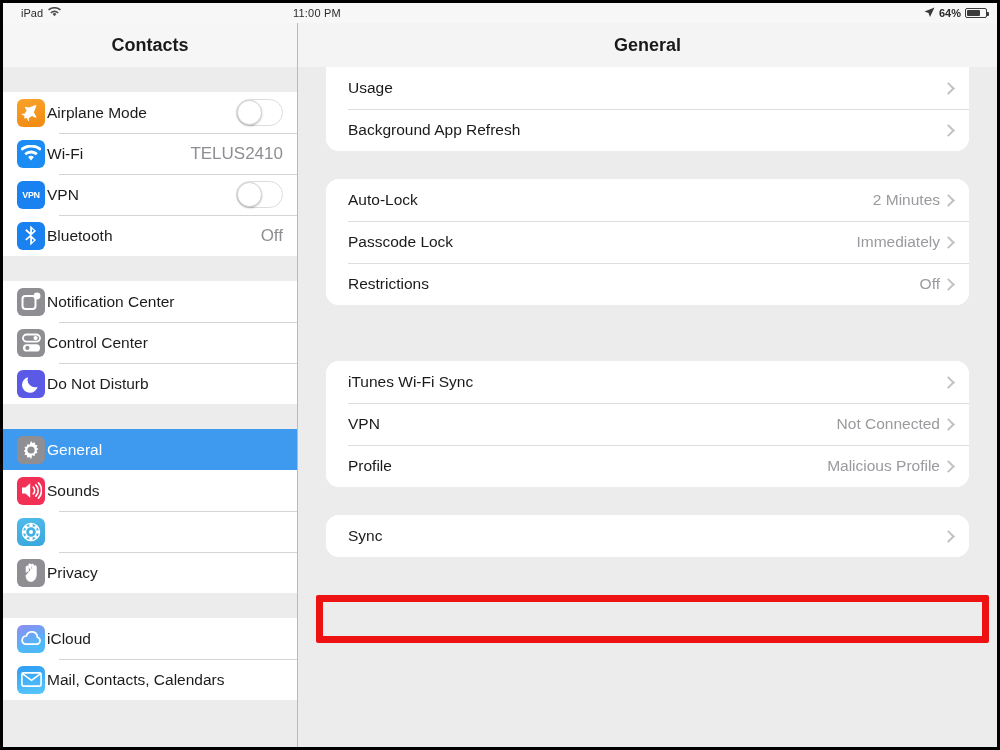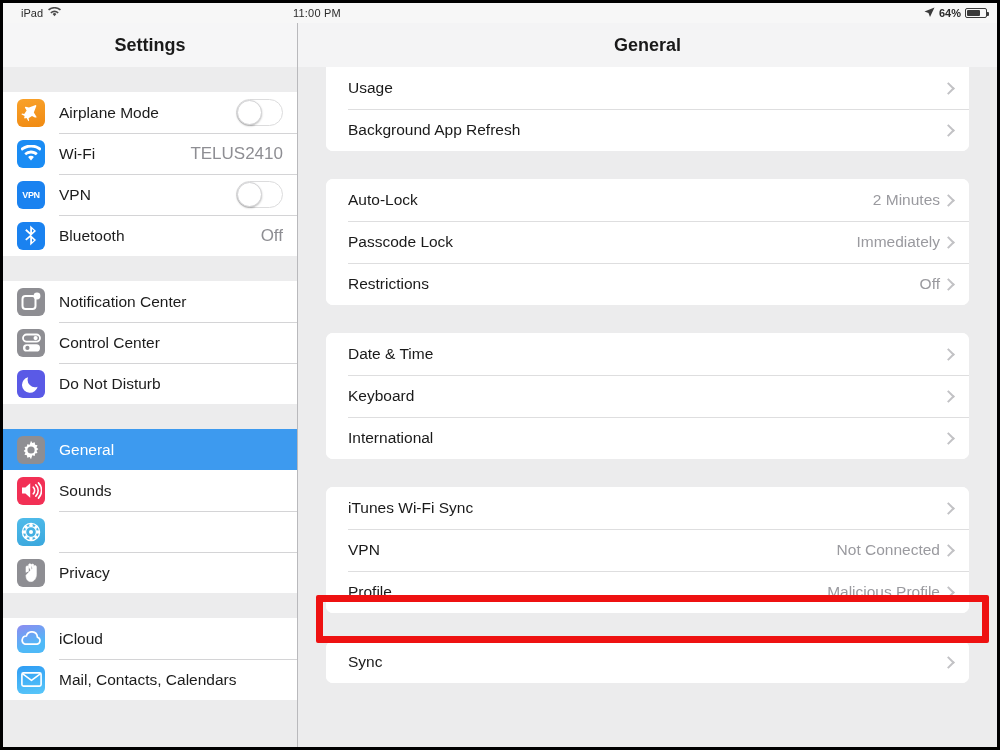--- a/index.html
+++ b/index.html
@@ -144,21 +144,21 @@
     position: absolute;
     left: 56px; right: 0; top: 0;
     height: 1px;
     background: #d4d4d6;
   }
   .side-row.selected::before,
   .side-row.selected + .side-row::before { background: transparent; }
   .side-label {
     font-size: 15.5px;
     color: #1c1c1c;
-    margin-left: 14px;
+    margin-left: 2px;
     flex: 1;
     white-space: nowrap;
   }
   .side-row.selected .side-label { color: #ffffff; }
   .side-value {
     font-size: 17px;
     color: #8e8e93;
     margin-right: 14px;
     white-space: nowrap;
   }
@@ -206,21 +206,21 @@
     height: 680px;
     background: #ececed;
     padding: 0 28px;
     overflow: hidden;
     position: relative;
   }
   .det-gap { height: 28px; }
   .det-gap.top { height: 0px; }
   .det-group {
     background: #ffffff;
-    border-radius: 7px;
+    border-radius: 13px;
     overflow: hidden;
   }
   .det-group.clipped-top {
     border-top-left-radius: 0;
     border-top-right-radius: 0;
   }
   .det-row {
     position: relative;
     height: 42px;
     display: flex;
@@ -293,21 +293,21 @@
       </span>
       <span>64%</span>
       <span class="battery-shell">
         <span class="battery-fill" style="width: 64%;"></span>
       </span>
     </div>
   </div>
 
   <div id="nav-row">
     <div id="nav-left">
-      <span class="nav-title">Settings</span>
+      <span class="nav-title">Contacts</span>
     </div>
     <div id="nav-right">
       <span class="nav-title">General</span>
     </div>
   </div>
 
   <div id="panes">
     <div id="sidebar">
         <div class="side-gap"></div>
         <div class="side-group">
@@ -476,34 +476,20 @@
             <span class="det-value">Immediately</span>
             <span class="chev"></span>
           </div>
           <div class="det-row">
             <span class="det-label">Restrictions</span>
             <span class="det-value">Off</span>
             <span class="chev"></span>
           </div>
         </div>
         <div class="det-gap"></div>
-        <div class="det-group">
-          <div class="det-row">
-            <span class="det-label">Date &amp; Time</span>
-            <span class="chev"></span>
-          </div>
-          <div class="det-row">
-            <span class="det-label">Keyboard</span>
-            <span class="chev"></span>
-          </div>
-          <div class="det-row">
-            <span class="det-label">International</span>
-            <span class="chev"></span>
-          </div>
-        </div>
         <div class="det-gap"></div>
         <div class="det-group">
           <div class="det-row">
             <span class="det-label">iTunes Wi-Fi Sync</span>
             <span class="chev"></span>
           </div>
           <div class="det-row">
             <span class="det-label">VPN</span>
             <span class="det-value">Not Connected</span>
             <span class="chev"></span>

